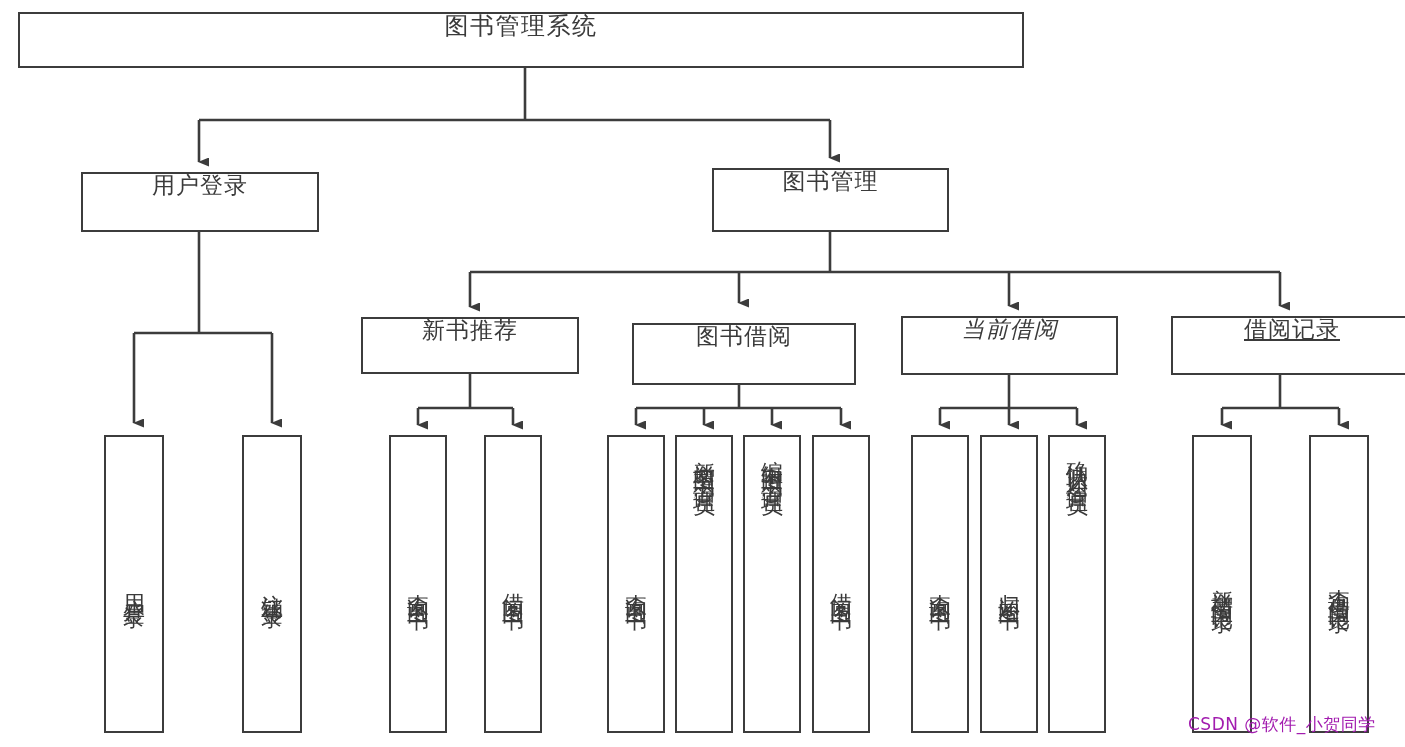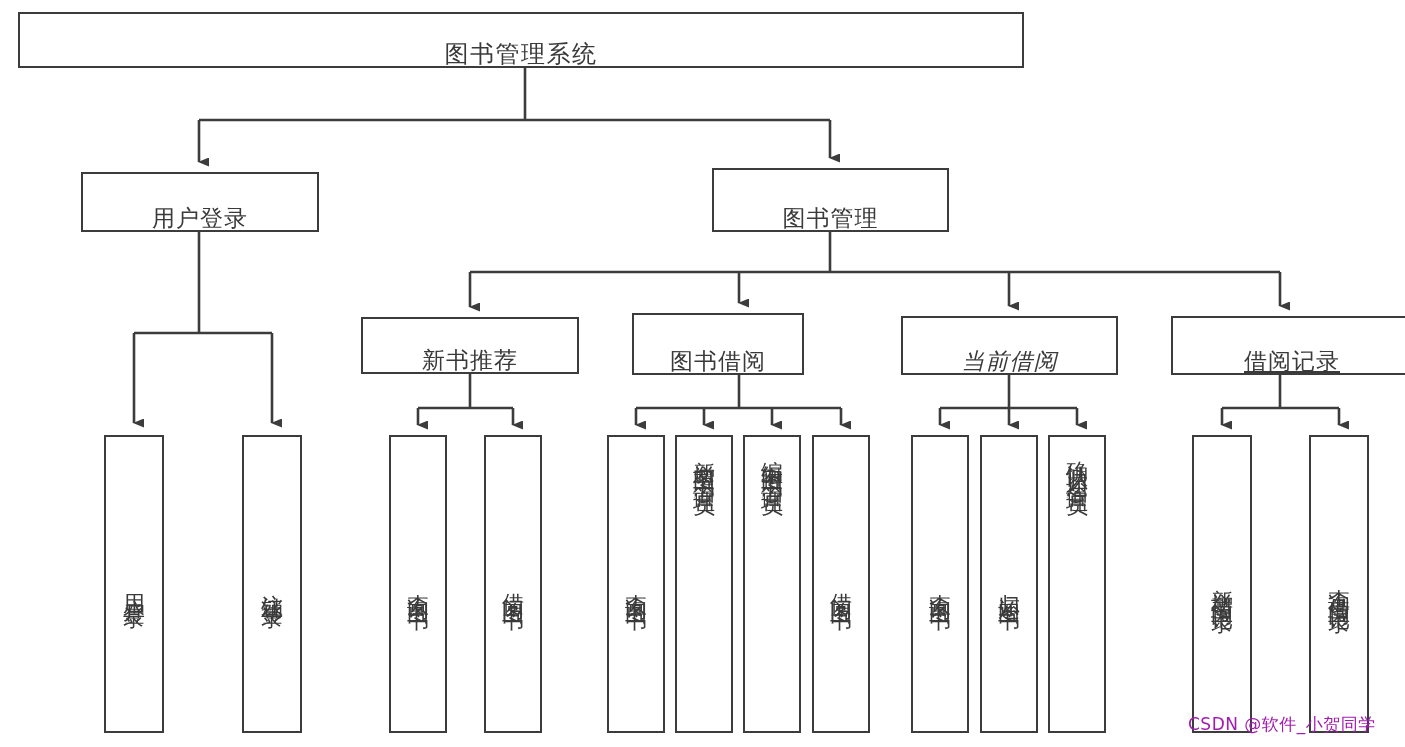--- a/index.html
+++ b/index.html
@@ -25,21 +25,21 @@
     width: 1405px;
     height: 747px;
     pointer-events: none;
   }
   .node {
     position: absolute;
     box-sizing: border-box;
     background: #ffffff;
     border: 2.5px solid #3c3c3c;
     display: flex;
-    align-items: flex-end;
+    align-items: flex-start;
     justify-content: center;
     color: #3a3a3a;
   }
   .node .label {
     color: #3a3a3a;
     line-height: 1.0;
     white-space: nowrap;
   }
   
   .node.horiz .label {
@@ -139,21 +139,21 @@
   <div class="node horiz" style="left:81px; top:172px; width:238px; height:60px;">
     <span class="label">用户登录</span>
   </div>
   <div class="node horiz" style="left:712px; top:168px; width:237px; height:64px;">
     <span class="label">图书管理</span>
   </div>
 
   <div class="node horiz" style="left:361px; top:317px; width:218px; height:57px;">
     <span class="label">新书推荐</span>
   </div>
-  <div class="node horiz" style="left:632px; top:313px; width:172px; height:62px;">
+  <div class="node horiz" style="left:632px; top:323px; width:224px; height:62px;">
     <span class="label">图书借阅</span>
   </div>
   <div class="node horiz" style="left:901px; top:316px; width:217px; height:59px;font-style:italic;">
     <span class="label">当前借阅</span>
   </div>
   <div class="node horiz" style="left:1171px; top:316px; width:242px; height:59px;text-decoration:underline;">
     <span class="label">借阅记录</span>
   </div>
 
   <div class="node vert" style="left:104px; top:435px; width:60px; height:298px;">

